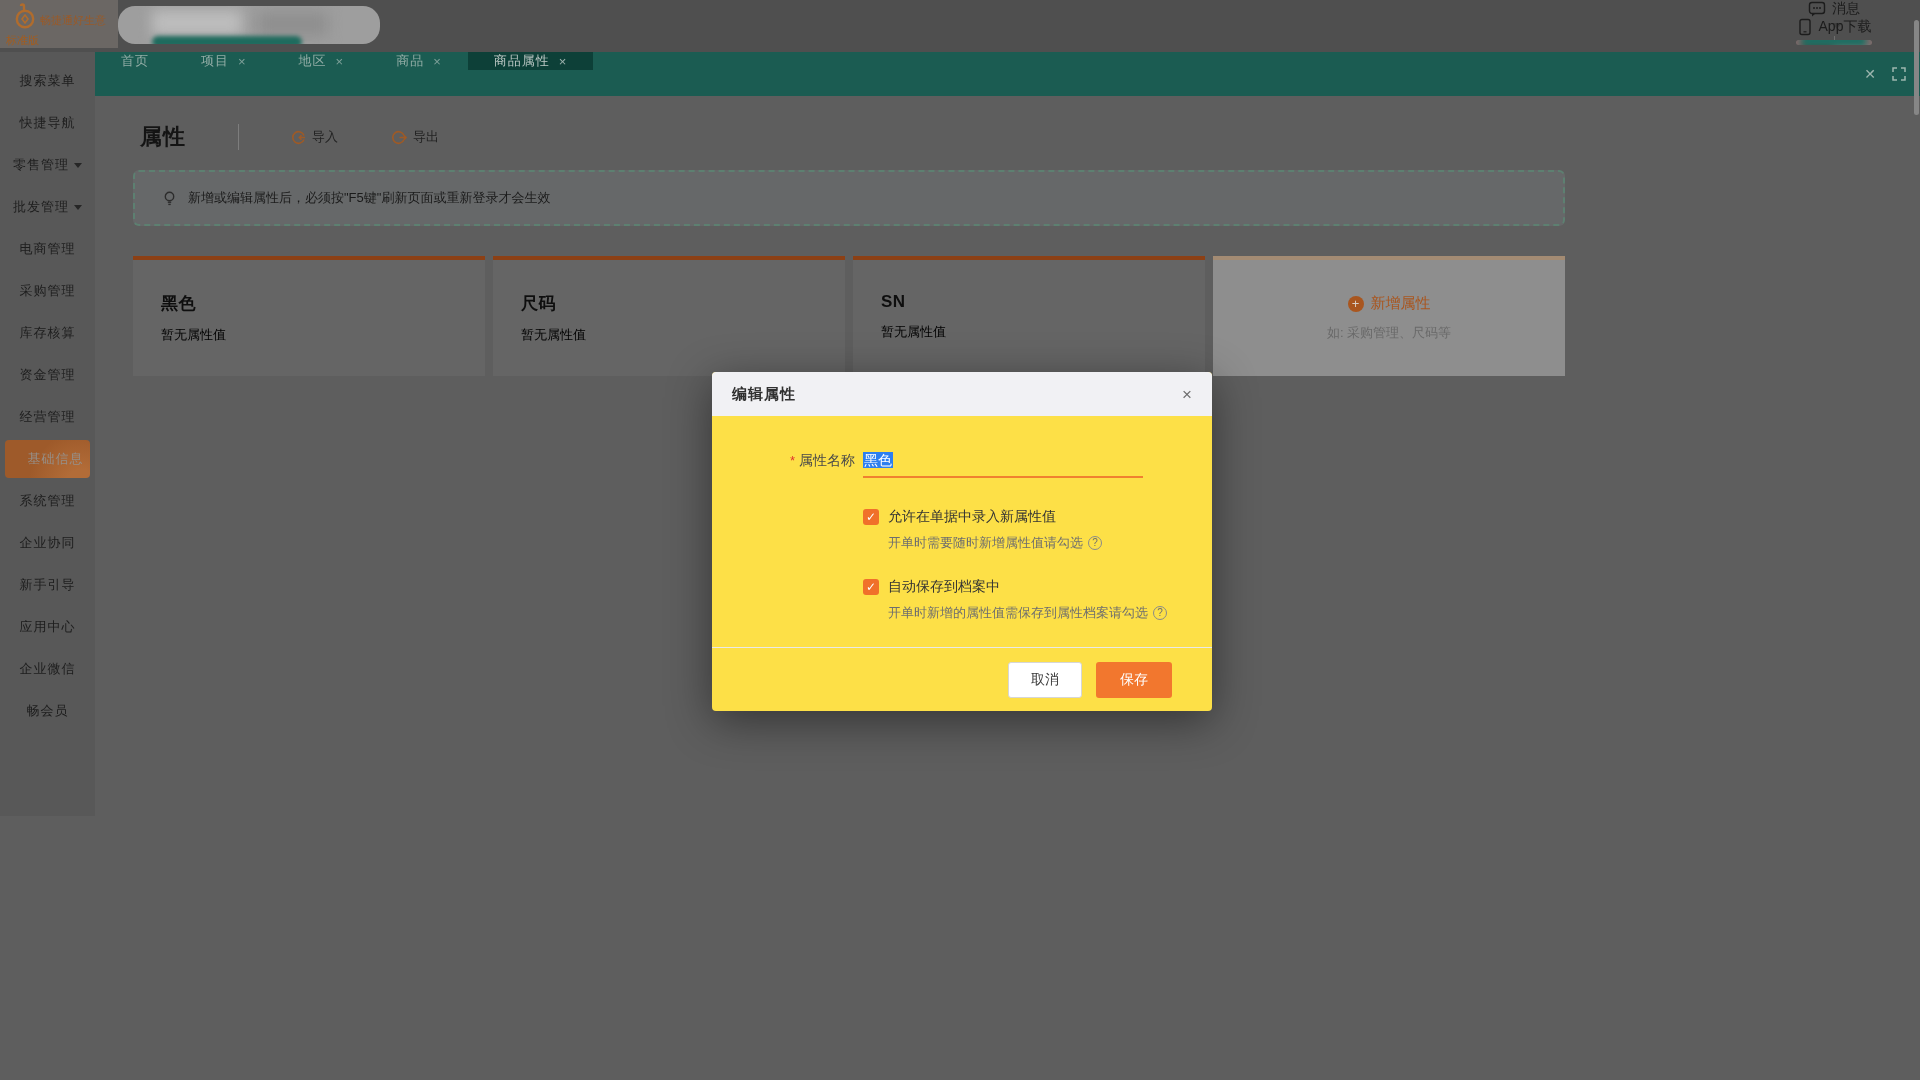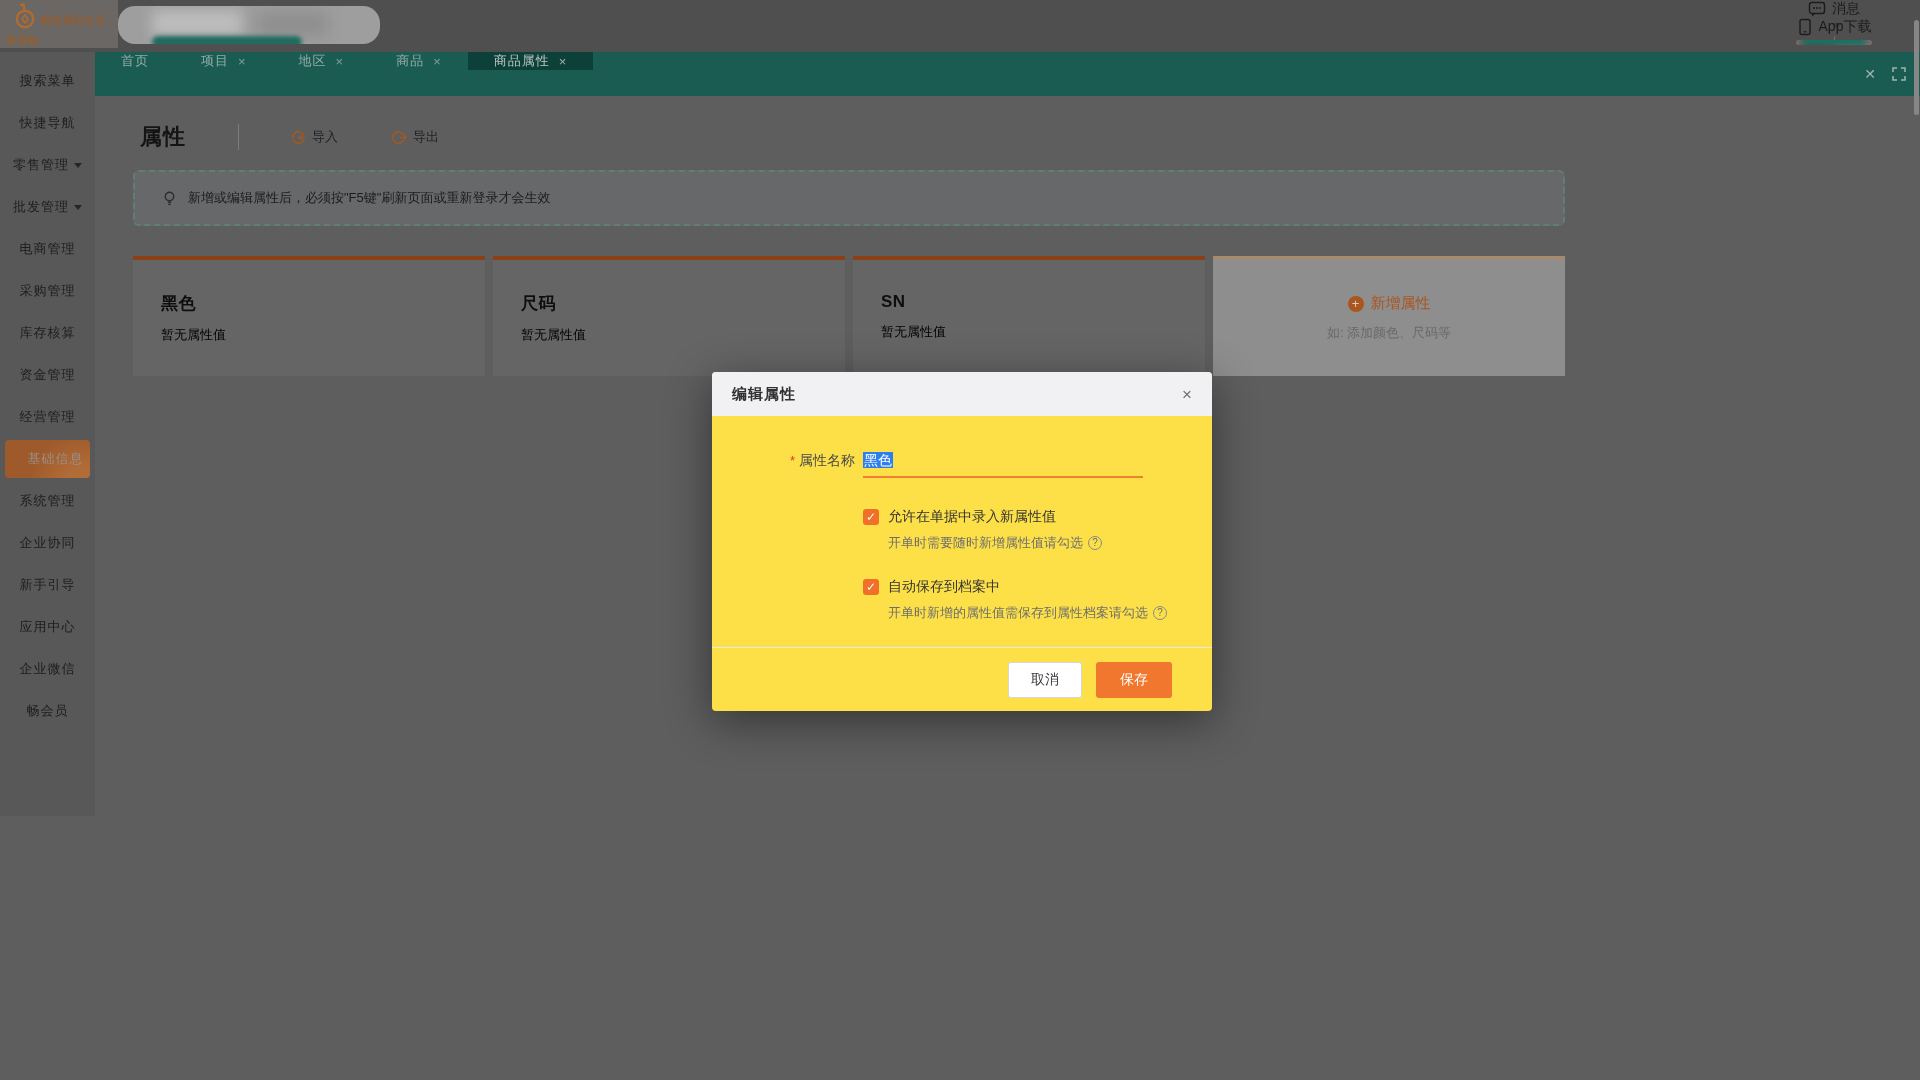--- a/index.html
+++ b/index.html
@@ -304,21 +304,21 @@
     </div>
     <div class="card">
       <div class="card-title">SN</div>
       <div class="card-sub">暂无属性值</div>
     </div>
     <div class="add-card">
       <div class="add-row">
         <span class="plus-circle">+</span>
         <span>新增属性</span>
       </div>
-      <div class="add-hint">如: 添加颜色、尺码等</div>
+      <div class="add-hint">如: 采购管理、尺码等</div>
     </div>
   </div>
 </main>
 
 <section class="modal">
   <div class="modal-head">
     <span class="modal-title">编辑属性</span>
     <span class="modal-x">×</span>
   </div>
   <div class="modal-body">

